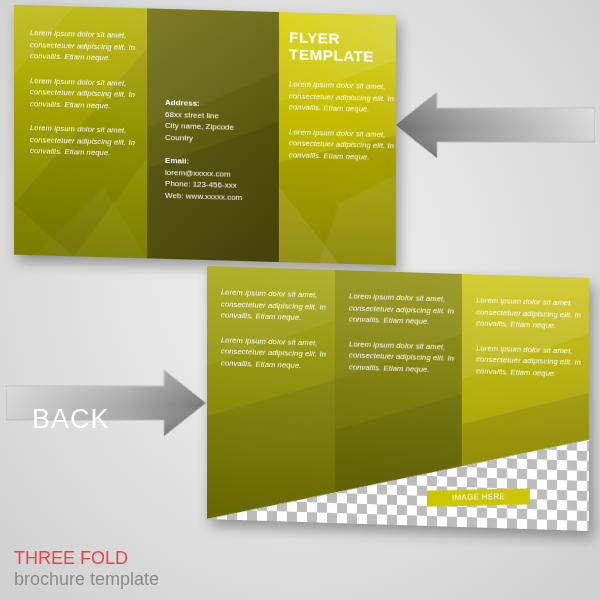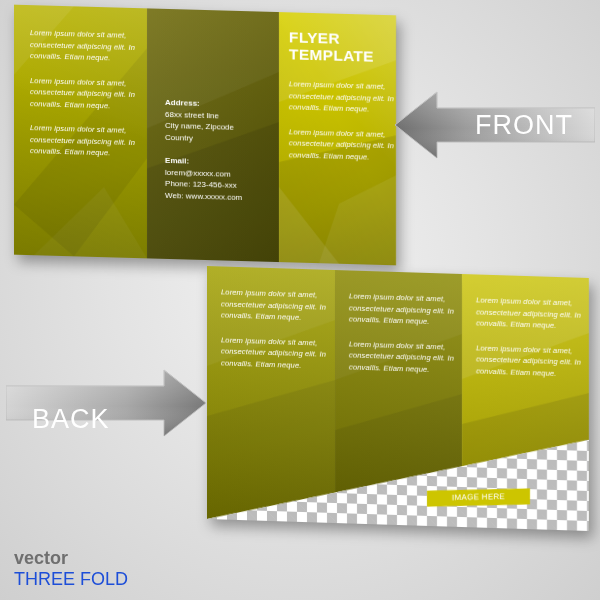--- a/index.html
+++ b/index.html
@@ -125,21 +125,21 @@
   }
   .arrow-front .arrow-label{left:80px;top:22px;}
   .arrow-back .arrow-label{left:26px;top:22px;margin-top:16px;}
 
   
   .footer{
     position:absolute;left:14px;bottom:10px;color:#7a7a7a;
     font-size:18px;line-height:21px;
   }
   .footer .l1{font-weight:700;color:#6f6f6f;}
-  .footer .l2{color:#1d4ed8;}
+  .footer .l2{color:#ef4444;}
   .footer .l3{color:#8b8b8b;}
 </style>
 </head>
 <body>
 
 <div class="stage">
 
   <div class="front-wrap">
     <div class="front">
 
@@ -249,21 +249,20 @@
         </linearGradient>
         <linearGradient id="gfv" x1="0" y1="0" x2="0" y2="1">
           <stop offset="0%" stop-color="#ffffff" stop-opacity="0.25"></stop>
           <stop offset="55%" stop-color="#ffffff" stop-opacity="0"></stop>
           <stop offset="100%" stop-color="#000000" stop-opacity="0.18"></stop>
         </linearGradient>
       </defs>
       <polygon points="0,37 42,4 42,20 200,20 200,54 42,54 42,70" fill="url(#gf)" stroke="#bdbdbd" stroke-width="1"></polygon>
       <polygon points="0,37 42,4 42,20 200,20 200,54 42,54 42,70" fill="url(#gfv)"></polygon>
     </svg>
-    <div class="arrow-label">FRONT</div>
   </div>
 
   <div class="arrow-back">
     <svg width="200" height="74" viewBox="0 0 200 74">
       <defs>
         <linearGradient id="gb" x1="0" y1="0" x2="1" y2="0">
           <stop offset="0%" stop-color="#d4d4d4"></stop>
           <stop offset="60%" stop-color="#a8a8a8"></stop>
           <stop offset="100%" stop-color="#787878"></stop>
         </linearGradient>
@@ -273,17 +272,17 @@
           <stop offset="100%" stop-color="#000000" stop-opacity="0.18"></stop>
         </linearGradient>
       </defs>
       <polygon points="200,37 158,4 158,20 0,20 0,54 158,54 158,70" fill="url(#gb)" stroke="#bdbdbd" stroke-width="1"></polygon>
       <polygon points="200,37 158,4 158,20 0,20 0,54 158,54 158,70" fill="url(#gbv)"></polygon>
     </svg>
     <div class="arrow-label">BACK</div>
   </div>
 
   <div class="footer">
-    <div class="l1">vector</div>
     <div class="l2">THREE FOLD</div>
+    <div class="l3">brochure template</div>
   </div>
 
 </div>
 
 </body></html>

